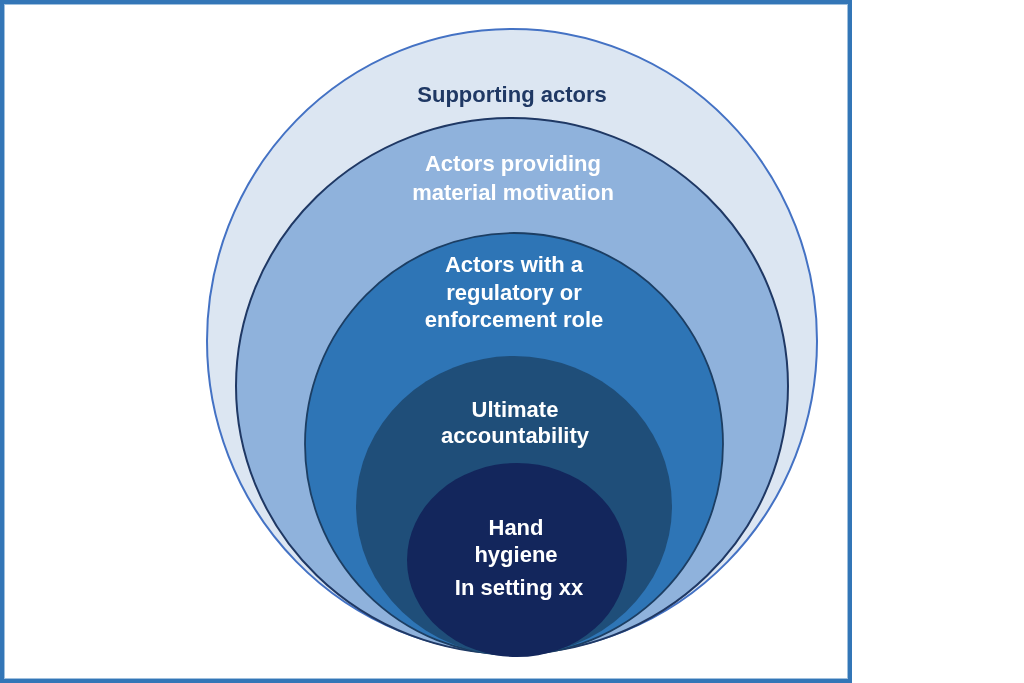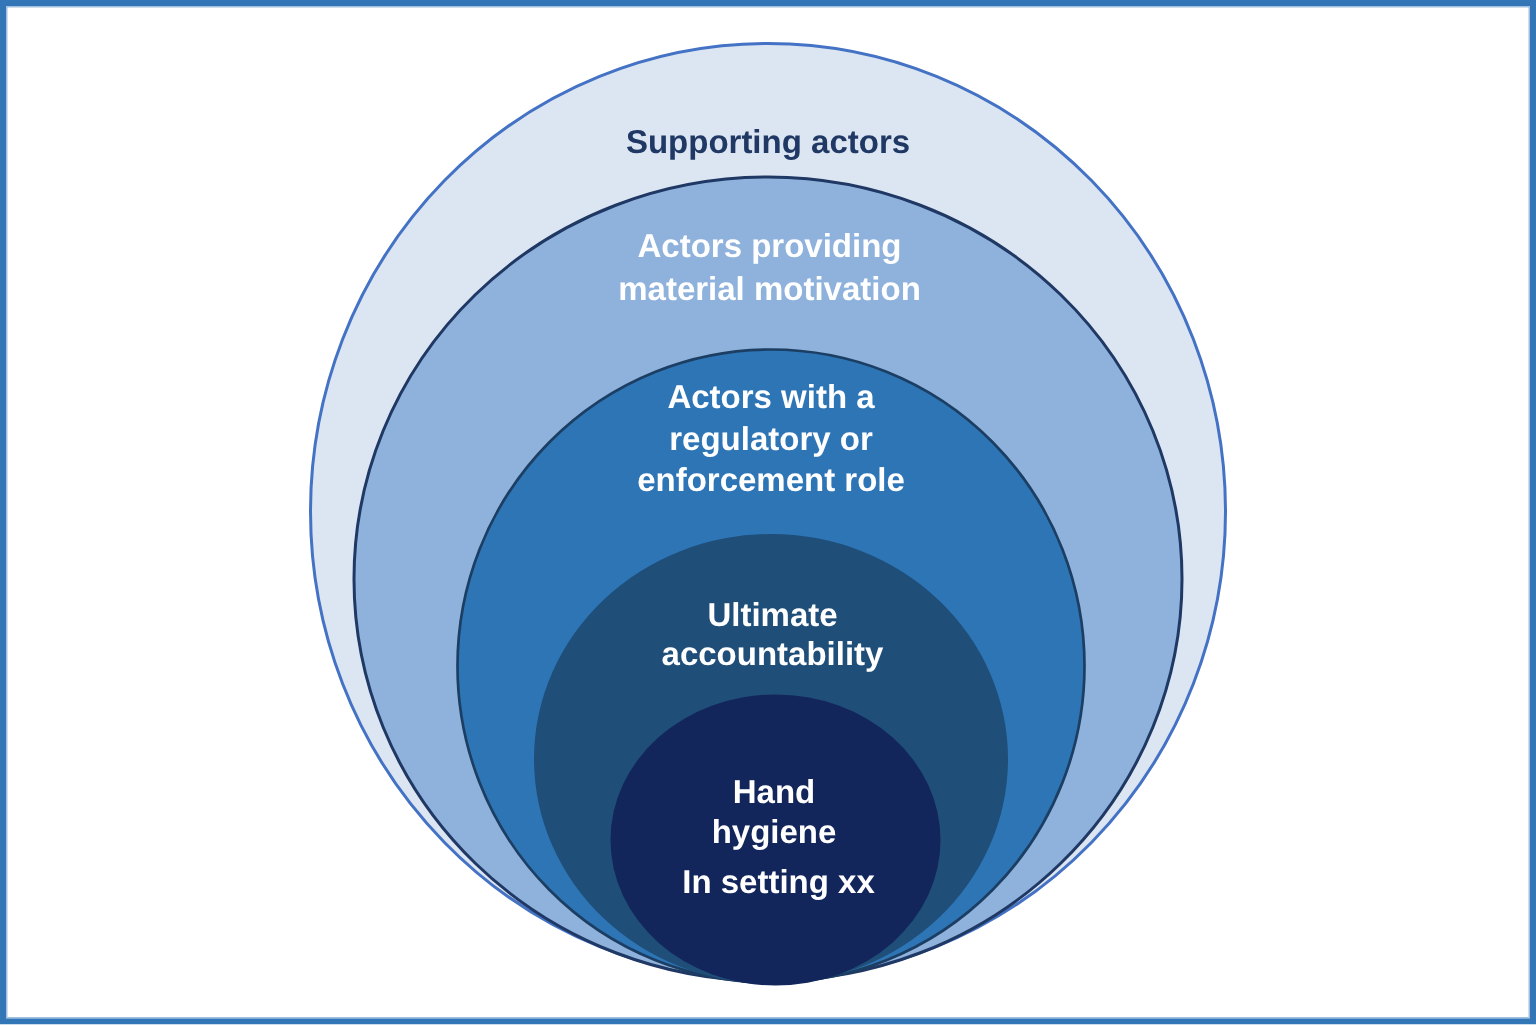--- a/index.html
+++ b/index.html
@@ -3,21 +3,21 @@
 <meta charset="utf-8">
 <style>
   html, body {
     margin: 0;
     padding: 0;
     background: #ffffff;
     font-family: "Liberation Sans", sans-serif;
   }
   .frame {
     position: relative;
-    width: 1024px;
+    width: 852px;
     height: 683px;
     box-sizing: border-box;
     border: 4px solid #3376b7;
     box-shadow: inset 0 0 0 1px #9fc0de;
     background: #ffffff;
     overflow: hidden;
   }
   .diagram-svg {
     position: absolute;
     top: -4px;

